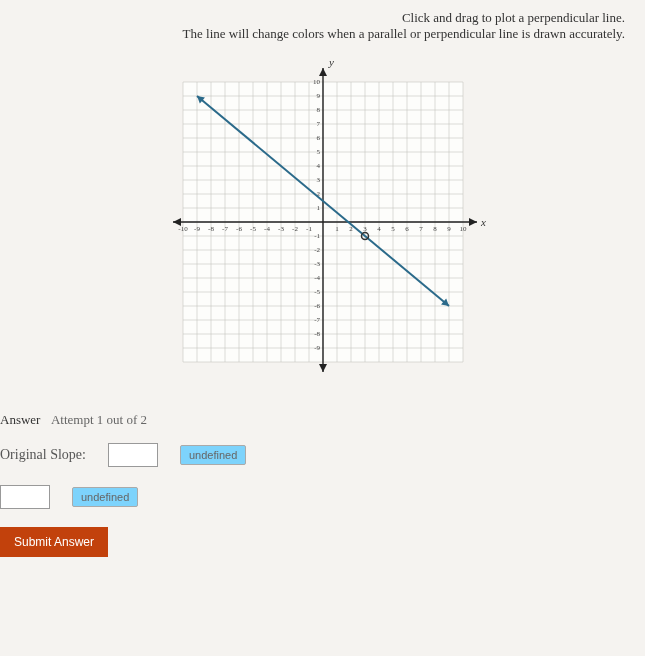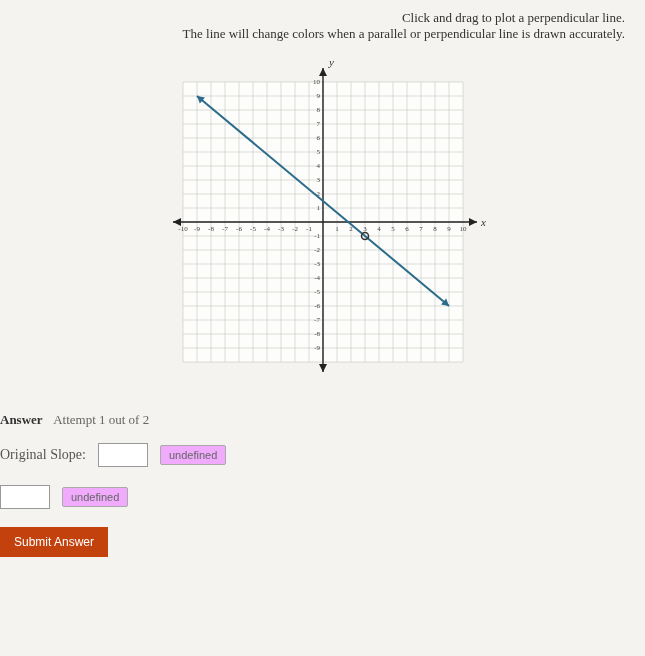--- a/index.html
+++ b/index.html
@@ -3,25 +3,25 @@
 <meta charset="utf-8">
 <style>
 *{margin:0;padding:0;box-sizing:border-box}
 body{width:645px;height:656px;font-family:Georgia,serif;background:#f5f3f0;color:#333;overflow:hidden}
 .instructions{text-align:right;padding:10px 20px 5px;font-size:13px}
 .graph-wrap{display:flex;justify-content:center;padding:5px 0 10px}
 .graph{position:relative;width:340px;height:340px}
 svg{display:block}
 .answer-section{padding:10px 0 0 0}
 .answer-header{font-size:13px;color:#666;padding-bottom:15px}
-.answer-header b{color:#333;font-weight:bold;margin-right:8px}
-.slope-row{display:flex;align-items:center;gap:12px;margin-bottom:18px;font-size:14px}
+.answer-header b{color:#333;font-weight:normal;margin-right:8px}
+.slope-row{display:flex;align-items:center;gap:22px;margin-bottom:18px;font-size:14px}
 .slope-label{color:#555}
 .slope-input{width:50px;height:24px;border:1px solid #999;background:#fff;text-align:center;font-size:12px}
-.undef-btn{padding:3px 8px;font-size:11px;border:1px solid #aaa;background:#f0abfc;border-radius:2px;cursor:pointer;color:#666}
+.undef-btn{padding:3px 8px;font-size:11px;border:1px solid #aaa;background:#7dd3fc;border-radius:2px;cursor:pointer;color:#666}
 .submit-btn{background:#c2410c;color:#fff;border:none;padding:8px 14px;font-size:12px;cursor:pointer}
 .axis-label{font-size:11px;font-style:italic;fill:#333}
 .tick-label{font-size:7px;fill:#444}
 </style>
 </head>
 <body>
 
 <div class="instructions">
   <div>Click and drag to plot a perpendicular line.</div>
   <div>The line will change colors when a parallel or perpendicular line is drawn accurately.</div>

